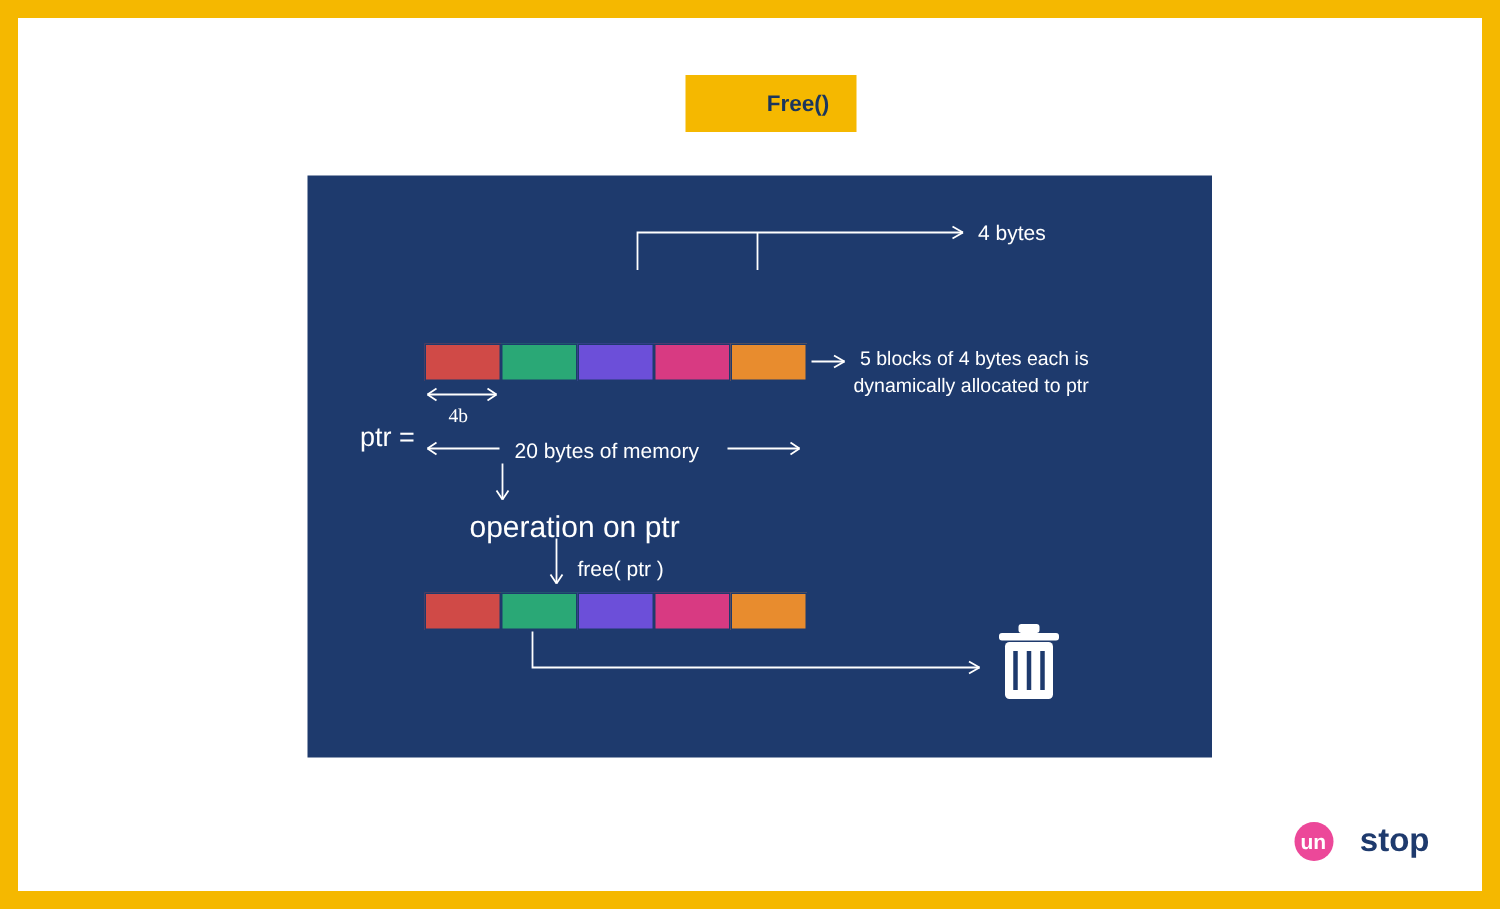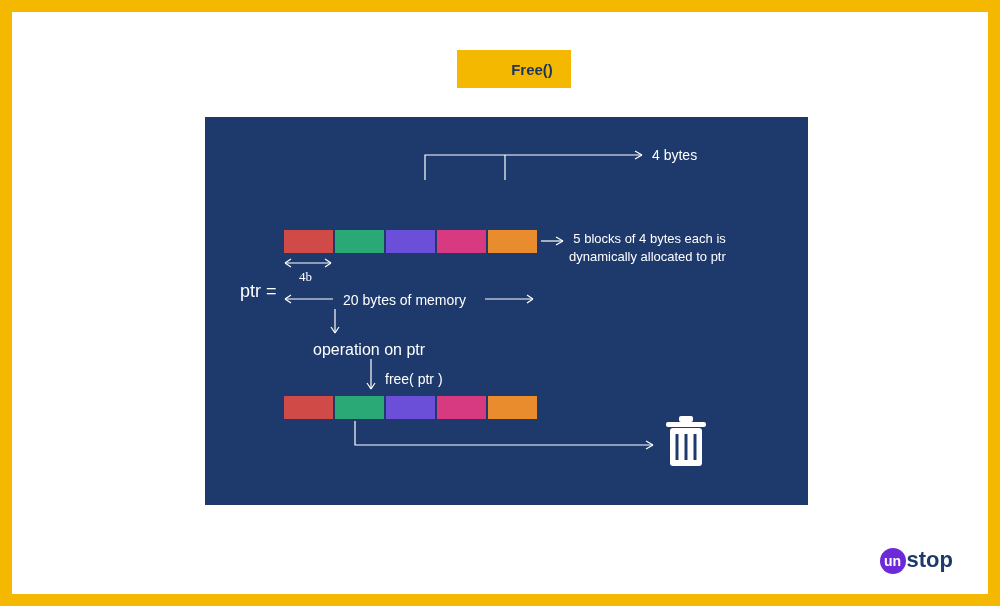--- a/index.html
+++ b/index.html
@@ -102,21 +102,21 @@
   .label-20bytes {
     position: absolute;
     left: 138px;
     top: 175px;
     font-size: 14px;
   }
   .label-op {
     position: absolute;
     left: 108px;
     top: 224px;
-    font-size: 16px;
+    font-size: 20px;
   }
   .label-freeptr {
     position: absolute;
     left: 180px;
     top: 254px;
     font-size: 14px;
   }
   .label-released {
     position: absolute;
     left: 175px;
@@ -135,28 +135,28 @@
     right: 35px;
     bottom: 20px;
     font-size: 22px;
     font-weight: bold;
     color: #1e3a6d;
   }
   .logo-o {
     display: inline-flex;
     width: 26px;
     height: 26px;
-    background: #6d28d9;
+    background: #ec4899;
     color: #fff;
     border-radius: 50%;
     align-items: center;
     justify-content: center;
     font-size: 14px;
     vertical-align: middle;
-    margin-right: 1px;
+    margin-right: 18px;
   }
   svg.lines {
     position: absolute;
     left: 0; top: 0;
     width: 603px; height: 398px;
     pointer-events: none;
   }
 </style>
 </head>
 <body>

